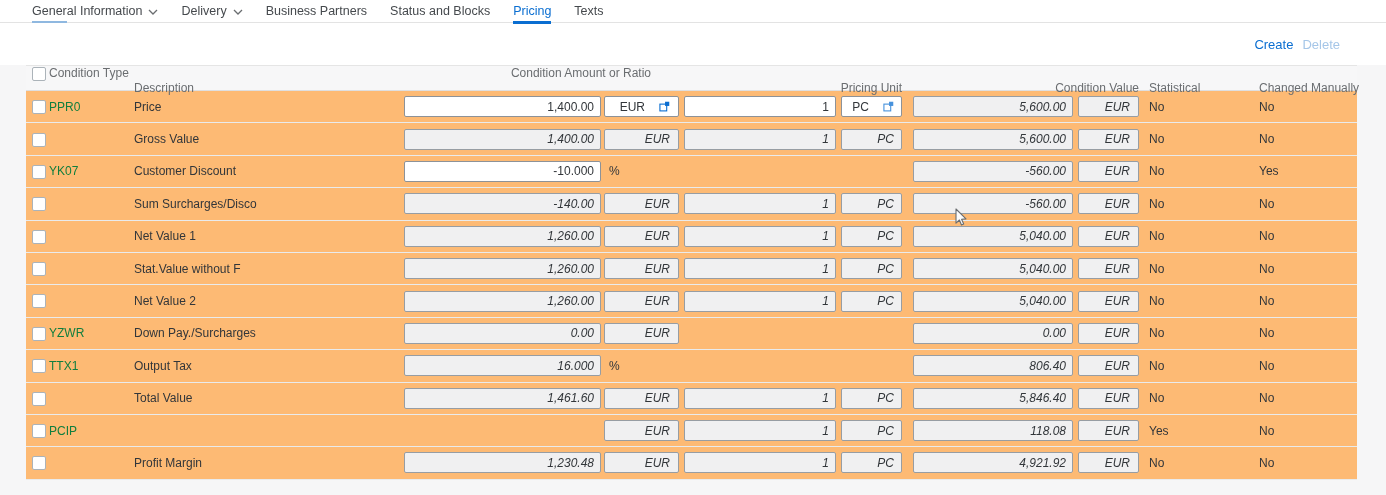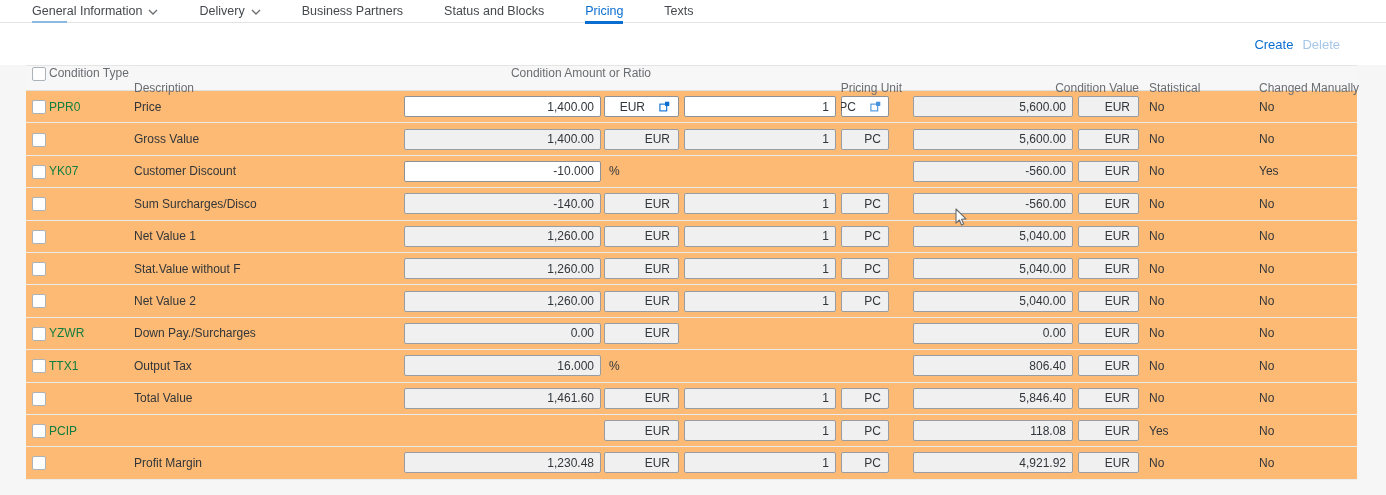--- a/index.html
+++ b/index.html
@@ -3,21 +3,21 @@
 <meta charset="utf-8">
 <style>
   * { margin:0; padding:0; box-sizing:border-box; }
   html,body { width:1386px; height:495px; overflow:hidden;
     font-family:"Liberation Sans", sans-serif; background:#ffffff; }
   .stage { position:relative; width:1386px; height:495px; }
 
   
   .tabbar { position:absolute; left:0; top:0; width:1386px; height:23px;
     background:#fff; border-bottom:1px solid #e3e3e3; display:flex;
-    align-items:center; padding-left:32px;gap:18px; }
+    align-items:center; padding-left:32px; }
   .tab { display:flex; align-items:center; gap:6px; font-size:12.5px;
     color:#45494d; margin-right:23px; height:23px; position:relative;
     white-space:nowrap; cursor:default; }
   .tab.active { color:#0a6ed1; }
   .tab.active::after { content:""; position:absolute; left:0; right:0;
     bottom:-1px; height:3px; background:#0a6ed1; }
   .gi-underline { position:absolute; left:32px; bottom:-1px; width:35px;
     height:2px; background:#8fb8e0; }
   .chev { display:inline-block; margin-top:1px; }
 
@@ -53,27 +53,27 @@
   .cb-cell { grid-column:1; padding-left:6px; }
   .checkbox { display:inline-block; width:14px; height:14px;
     border:1px solid #abb3b9; border-radius:2px; background:#fff;
     vertical-align:middle; cursor:pointer; }
   .ctype { grid-column:2; color:#107e3e; cursor:pointer; }
   .desc  { grid-column:3; }
 
   .inp { height:21px; border:1px solid #8d9298; border-radius:2px;
     background:#fff; display:flex; align-items:center;
     justify-content:flex-end; padding:0 6px; font-size:12px; color:#32363a; }
-  .inp.ro { background:#f0f0f1; border-color:#979da3; }
+  .inp.ro { background:#f0f0f1; border-color:#979da3;font-style:italic; }
   .inp.box { gap:14px; padding:0 8px; }
   .amt-cell { grid-column:4; } .amt-cell .inp { width:197px; }
   .cur-cell { grid-column:5; } .cur-cell .inp { width:75px; }
   .pct { padding-left:5px; color:#32363a; }
   .qty-cell { grid-column:6; } .qty-cell .inp { width:152px; }
-  .unit-cell { grid-column:7; } .unit-cell .inp { width:48px; padding:0 7px; }
+  .unit-cell { grid-column:7; } .unit-cell .inp { width:61px; padding:0 7px; }
   .val-cell { grid-column:8; } .val-cell .inp { width:160px; }
   .vcur-cell { grid-column:9; } .vcur-cell .inp { width:61px; }
   .stat-cell { grid-column:10; } .chg-cell { grid-column:11; }
 
   .vh-icon { display:inline-flex; flex:none; }
   .cursor { position:absolute; left:953px; top:208px; }
 </style>
 </head>
 <body>
 

